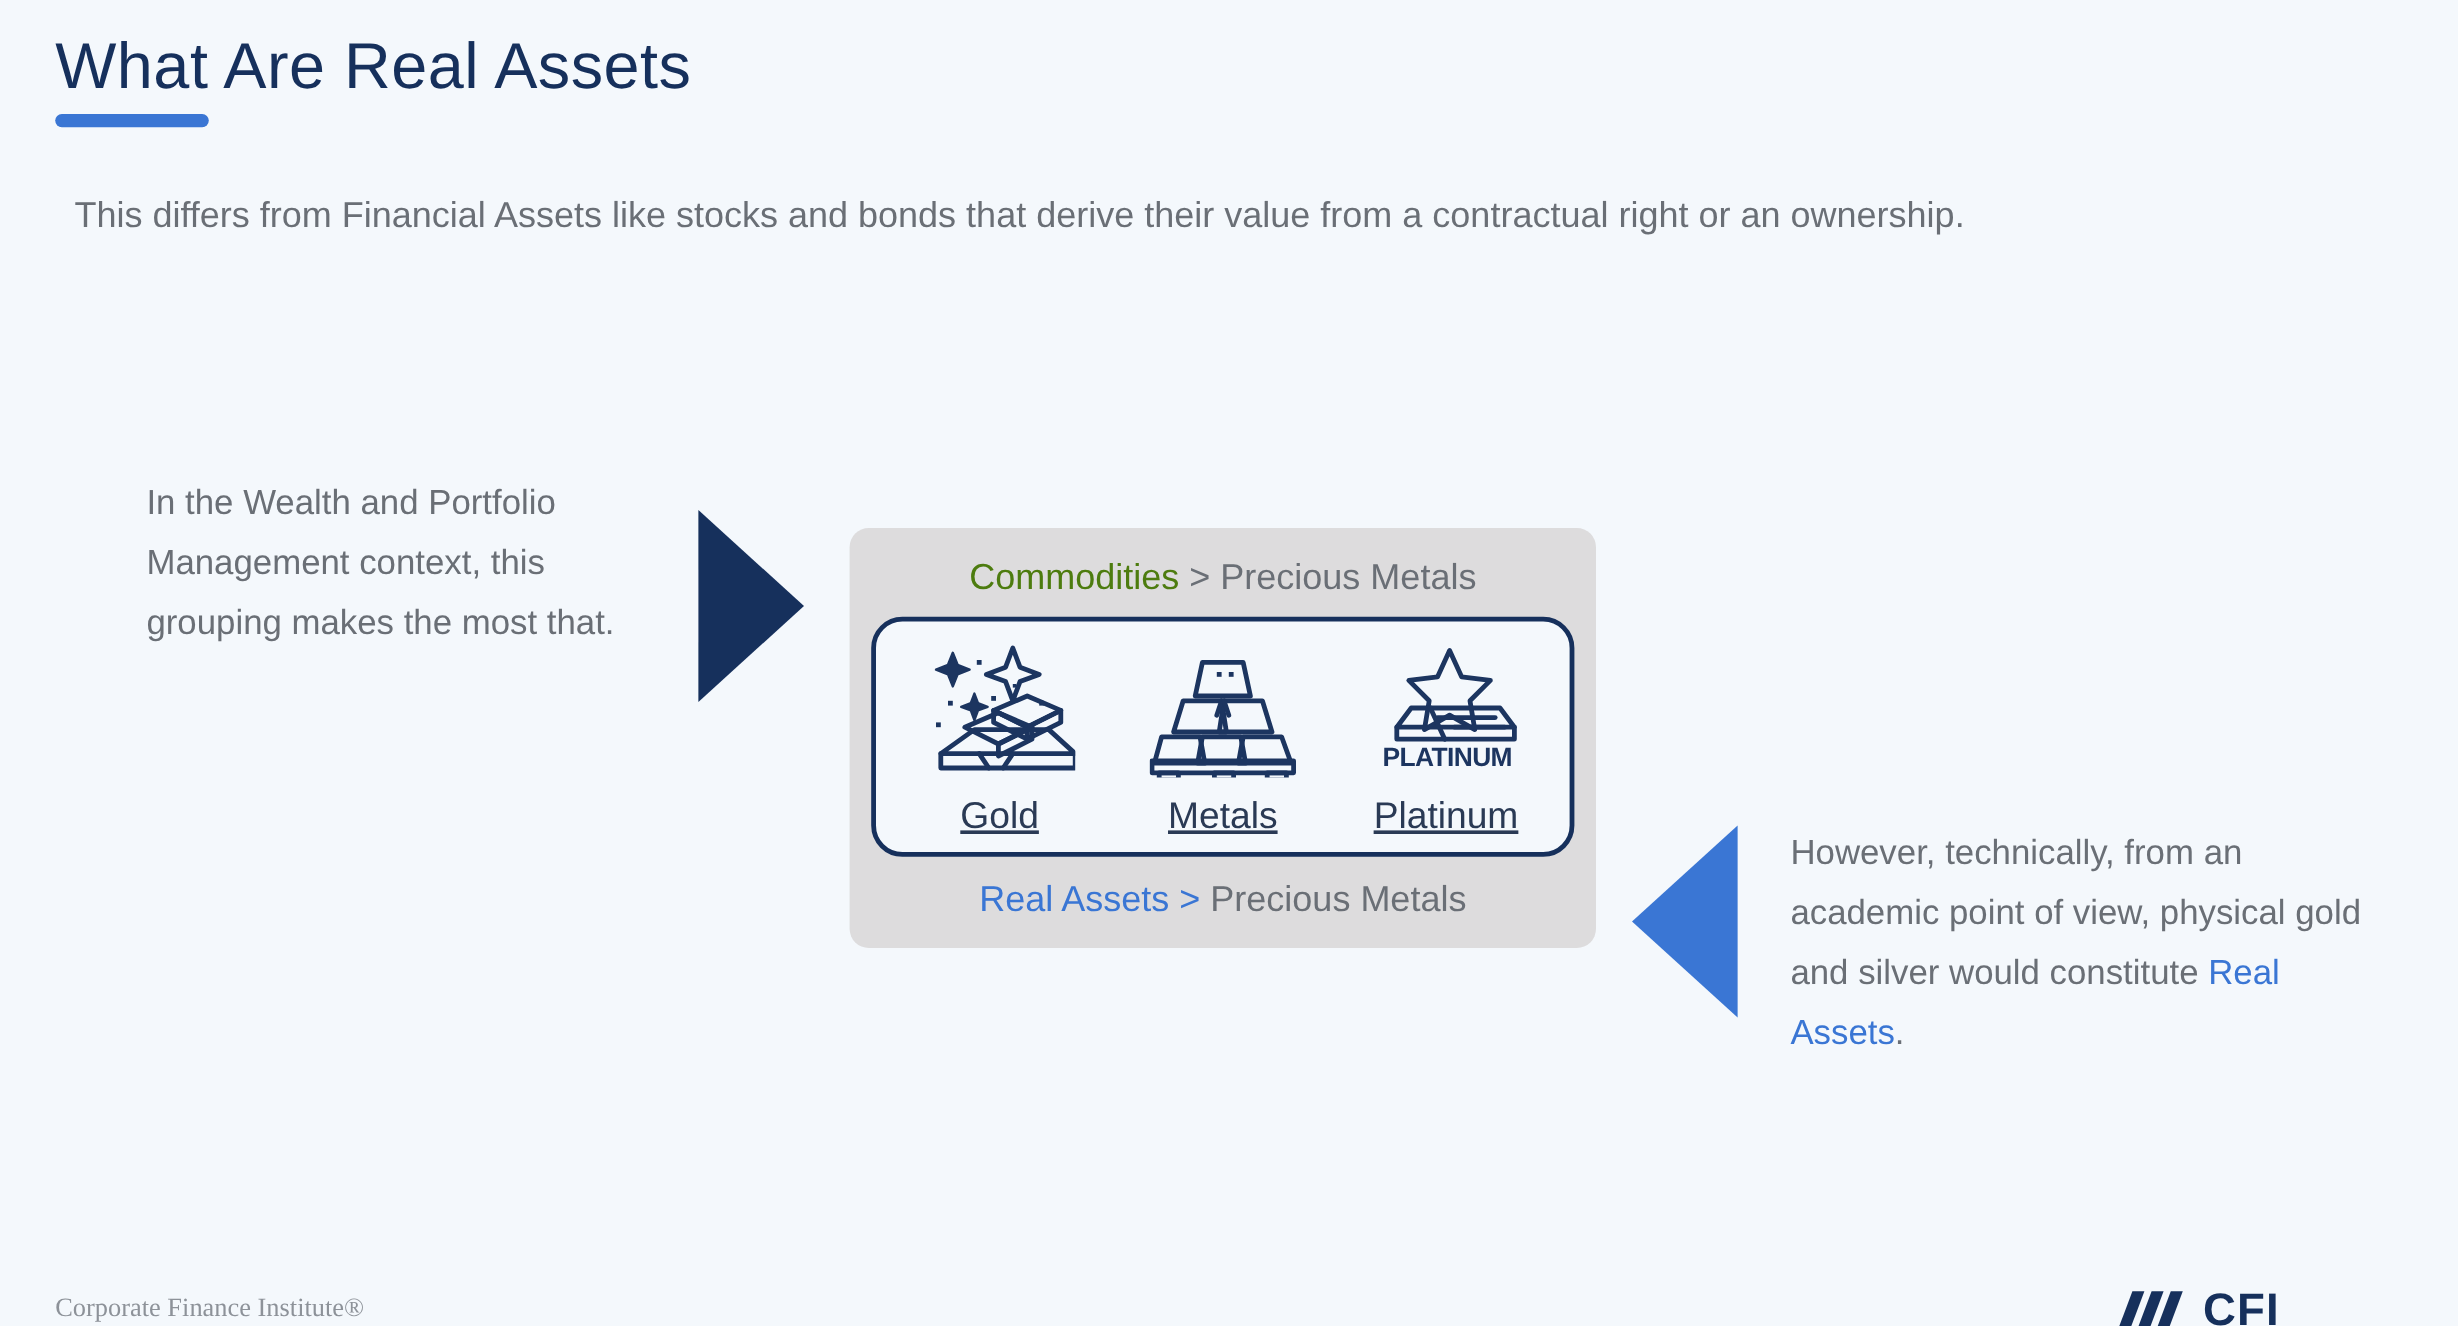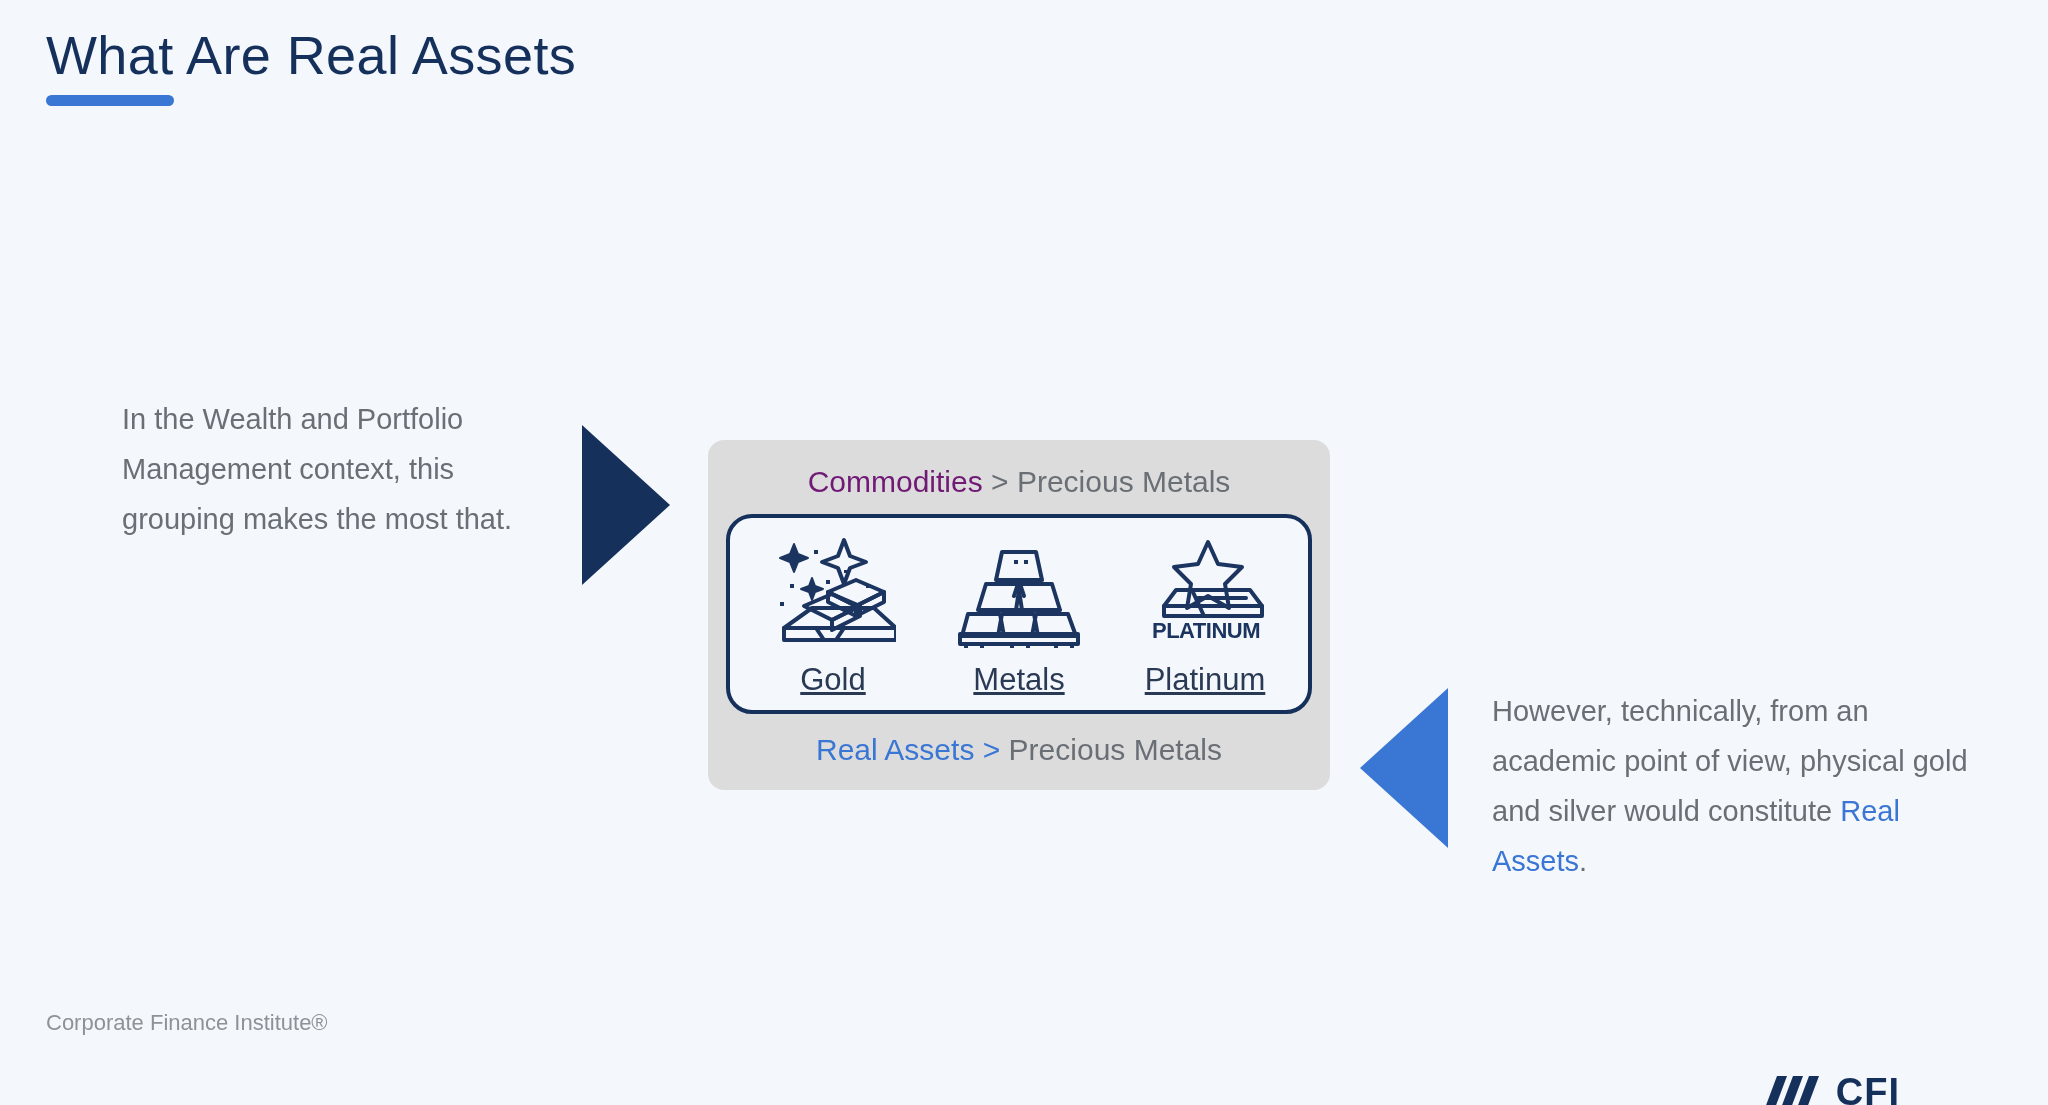--- a/index.html
+++ b/index.html
@@ -94,21 +94,21 @@
   }
   .breadcrumb {
     font-size: 30px;
     line-height: 52px;
     text-align: center;
     color: #6a6f76;
     font-weight: 400;
     white-space: nowrap;
   }
   #card-header-crumb { margin-bottom: 6px; }
-  .crumb-navy { color: #701a75; }
+  .crumb-navy { color: #4d7c0f; }
   .crumb-blue { color: #3a76d4; }
   .crumb-gray { color: #6a6f76; }
 
   #metals-panel {
     background: #f4f8fc;
     border: 4px solid #16305c;
     border-radius: 26px;
     padding: 18px 10px 10px 10px;
     display: flex;
     justify-content: space-around;
@@ -138,24 +138,25 @@
     left: 1492px;
     top: 686px;
     width: 480px;
   }
   .hl-blue { color: #3a76d4; }
 
   
   #footer-brand {
     position: absolute;
     left: 46px;
-    top: 1010px;
+    top: 1077px;
     font-size: 22px;
     color: #8d9299;
     font-weight: 400;
+    font-family: Liberation Serif, serif;
   }
   #cfi-logo {
     position: absolute;
     right: 44px;
     top: 1040px;
     display: flex;
     align-items: center;
     gap: 15px;
     margin-top: 32px;
   }
@@ -171,20 +172,21 @@
 <body>
 
 <div id="slide">
 
   <div id="title-block">
     <div id="page-title">What Are Real Assets</div>
     <div id="title-underline"></div>
   </div>
 
   <div id="intro">
+    <div class="intro-line">This differs from Financial Assets like stocks and bonds that derive their value from a contractual right or an ownership.</div>
   </div>
 
   <div id="left-callout">
     <div class="callout-text">In the Wealth and Portfolio Management context, this grouping makes the most that.</div>
   </div>
 
   <div id="arrow-left-to-card"></div>
 
   <div id="metals-card">
 

